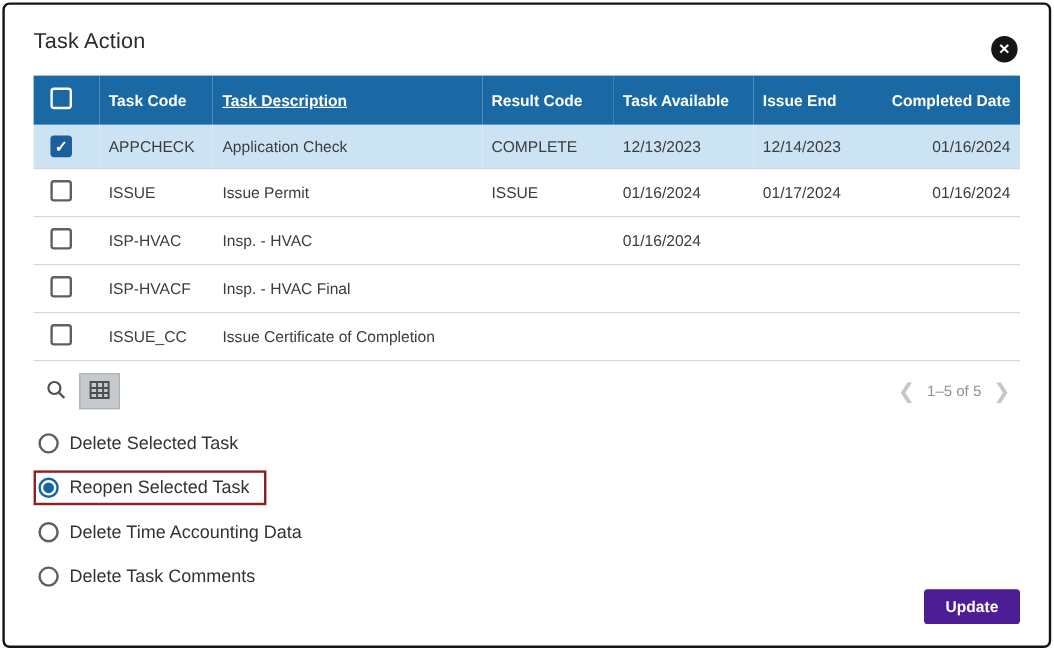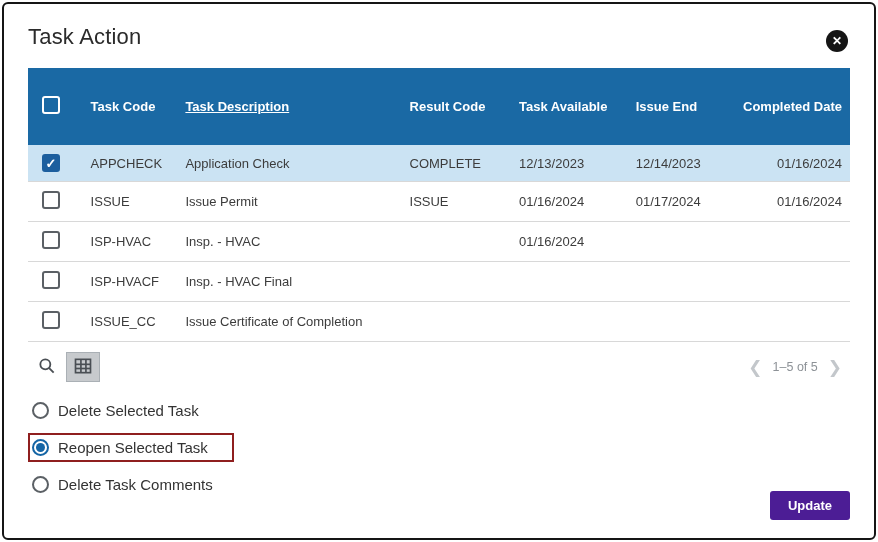--- a/index.html
+++ b/index.html
@@ -12,21 +12,21 @@
     height: 538px;
     margin: 2px;
     border: 2px solid #151515;
     border-radius: 6px;
     background: #ffffff;
     padding: 20px 24px;
     overflow: hidden;
   }
 
   .dialog-title {
-    font-size: 22px;
+    font-size: 18px;
     font-weight: 400;
     color: #2b2b2b;
     margin: 0;
     letter-spacing: .2px;
   }
 
   .close-btn {
     position: absolute;
     top: 26px;
     right: 26px;
@@ -49,21 +49,21 @@
     border-collapse: collapse;
     margin-top: 18px;
     font-size: 13px;
     color: #3c3c3c;
   }
   table.task-table thead th {
     background: #1a69a4;
     color: #ffffff;
     font-weight: 700;
     text-align: left;
-    padding: 28px 8px;
+    padding: 10px 8px;
     font-size: 13px;
     white-space: nowrap;
   }
   table.task-table th.right, table.task-table td.right { text-align: right; }
   table.task-table th:nth-child(1) { width: 55px; padding-left: 14px; }
   table.task-table th:nth-child(2) { width: 95px; }
   table.task-table th:nth-child(3) { width: 225px; text-decoration: underline; }
   table.task-table th:nth-child(4) { width: 110px; }
   table.task-table th:nth-child(5) { width: 117px; }
   table.task-table th:nth-child(6) { width: 108px; }
@@ -135,21 +135,21 @@
   .option-row { padding: 4px 0; }
   .option-inner {
     display: inline-flex;
     align-items: center;
     gap: 9px;
     padding: 4px 6px 4px 2px;
     border: 2px solid transparent;
   }
   .option-inner.highlighted {
     border-color: #8f1f1f;
-    padding-right: 24px;
+    padding-right: 12px;
   }
   .radio {
     width: 17px;
     height: 17px;
     border: 2px solid #5b6065;
     border-radius: 50%;
     display: inline-flex;
     align-items: center;
     justify-content: center;
     cursor: pointer;
@@ -294,20 +294,24 @@
   <div class="option-row"><div class="option-inner">
           <span class="radio"></span>
           <span class="option-label">Delete Selected Task</span>
         </div></div>
       <div class="option-row"><div class="option-inner highlighted">
           <span class="radio selected"></span>
           <span class="option-label">Reopen Selected Task</span>
         </div></div>
       <div class="option-row"><div class="option-inner">
           <span class="radio"></span>
+          <span class="option-label">Delete Time Accounting Data</span>
+        </div></div>
+      <div class="option-row"><div class="option-inner">
+          <span class="radio"></span>
           <span class="option-label">Delete Task Comments</span>
         </div></div>
     </div>
 
   <div class="footer-buttons">
     <button class="btn btn-update">Update</button>
   </div>
 
 </div>
 

